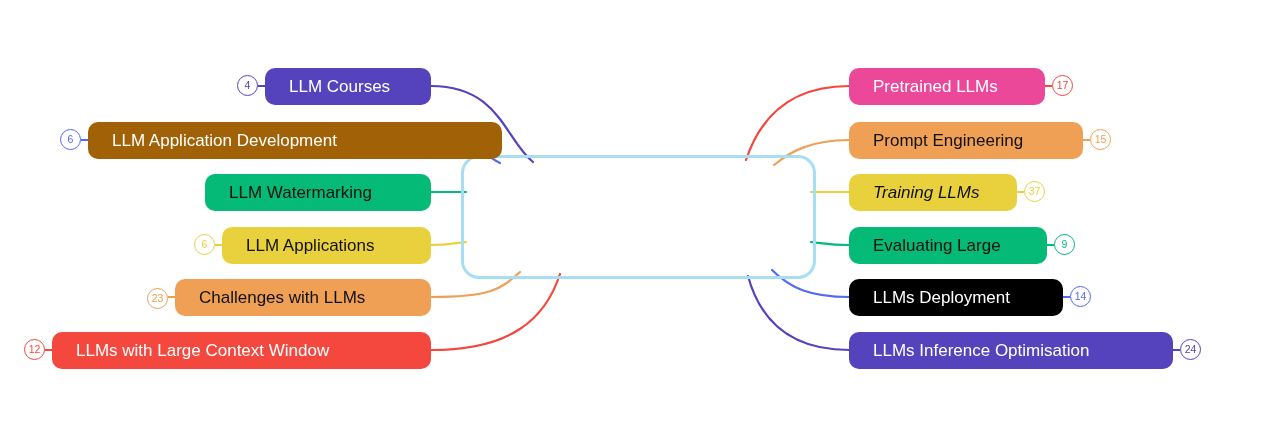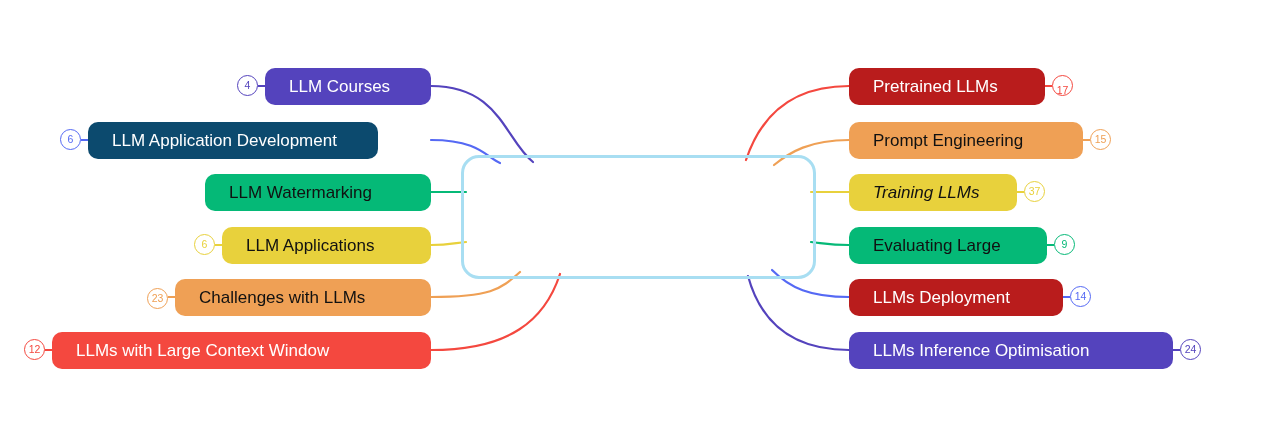--- a/index.html
+++ b/index.html
@@ -104,21 +104,21 @@
   <div class="central-ring"></div>
 
   <div id="left-branches">
       <div class="node left" style="left: 265px; top: 68px; width: 166px; background: rgb(84, 67, 189); color: rgb(255, 255, 255);">
         <span>LLM Courses</span>
       </div>
       <div class="stub" style="background: rgb(84, 67, 189); top: 85px; left: 258px;"></div>
       <div class="badge" style="color: rgb(84, 67, 189); top: 75px; left: 237px;">
         <span>4</span>
       </div>
-      <div class="node left" style="left: 88px; top: 122px; width: 290px; background: #0c4a6e; color: rgb(255, 255, 255);">
+      <div class="node left" style="left: 88px; top: 122px; width: 414px; background: #a16207; color: rgb(255, 255, 255);">
         <span>LLM Application Development</span>
       </div>
       <div class="stub" style="background: rgb(85, 105, 244); top: 139px; left: 81px;"></div>
       <div class="badge" style="color: rgb(85, 105, 244); top: 129px; left: 60px;">
         <span>6</span>
       </div>
       <div class="node left" style="left: 205px; top: 174px; width: 226px; background: rgb(5, 185, 119); color: rgb(17, 17, 17);">
         <span>LLM Watermarking</span>
       </div>
       <div class="node left" style="left: 222px; top: 227px; width: 209px; background: rgb(232, 209, 60); color: rgb(17, 17, 17);">
@@ -137,25 +137,25 @@
       </div>
       <div class="node left" style="left: 52px; top: 332px; width: 379px; background: rgb(244, 72, 63); color: rgb(255, 255, 255);">
         <span>LLMs with Large Context Window</span>
       </div>
       <div class="stub" style="background: rgb(244, 72, 63); top: 349px; left: 45px;"></div>
       <div class="badge" style="color: rgb(244, 72, 63); top: 339px; left: 24px;">
         <span>12</span>
       </div>
     </div>
   <div id="right-branches">
-      <div class="node right" style="left: 849px; top: 68px; width: 196px; background: #b91c1c; color: rgb(255, 255, 255);">
+      <div class="node right" style="left: 849px; top: 68px; width: 196px; background: #ec4899; color: rgb(255, 255, 255);">
         <span>Pretrained LLMs</span>
       </div>
       <div class="stub" style="background: rgb(244, 72, 63); top: 85px; left: 1045px;"></div>
-      <div class="badge" style="color: rgb(244, 72, 63); top: 75px; left: 1052px; align-items: flex-end;">
+      <div class="badge" style="color: rgb(244, 72, 63); top: 75px; left: 1052px;">
         <span>17</span>
       </div>
       <div class="node right" style="left: 849px; top: 122px; width: 234px; background: rgb(239, 160, 85); color: rgb(17, 17, 17);">
         <span>Prompt Engineering</span>
       </div>
       <div class="stub" style="background: rgb(239, 160, 85); top: 139px; left: 1083px;"></div>
       <div class="badge" style="color: rgb(239, 160, 85); top: 129px; left: 1090px;">
         <span>15</span>
       </div>
       <div class="node right" style="left: 849px; top: 174px; width: 168px; background: rgb(232, 209, 60); color: rgb(17, 17, 17); font-style: italic;">
@@ -165,21 +165,21 @@
       <div class="badge" style="color: rgb(232, 209, 60); top: 181px; left: 1024px;">
         <span>37</span>
       </div>
       <div class="node right" style="left: 849px; top: 227px; width: 198px; background: rgb(5, 185, 119); color: rgb(17, 17, 17);">
         <span>Evaluating Large</span>
       </div>
       <div class="stub" style="background: rgb(5, 185, 119); top: 244px; left: 1047px;"></div>
       <div class="badge" style="color: rgb(5, 185, 119); top: 234px; left: 1054px;">
         <span>9</span>
       </div>
-      <div class="node right" style="left: 849px; top: 279px; width: 214px; background: #b91c1c; color: rgb(255, 255, 255);">
+      <div class="node right" style="left: 849px; top: 279px; width: 214px; background: #000000; color: rgb(255, 255, 255);">
         <span>LLMs Deployment</span>
       </div>
       <div class="stub" style="background: rgb(85, 105, 244); top: 296px; left: 1063px;"></div>
       <div class="badge" style="color: rgb(85, 105, 244); top: 286px; left: 1070px;">
         <span>14</span>
       </div>
       <div class="node right" style="left: 849px; top: 332px; width: 324px; background: rgb(84, 67, 189); color: rgb(255, 255, 255);">
         <span>LLMs Inference Optimisation</span>
       </div>
       <div class="stub" style="background: rgb(84, 67, 189); top: 349px; left: 1173px;"></div>

